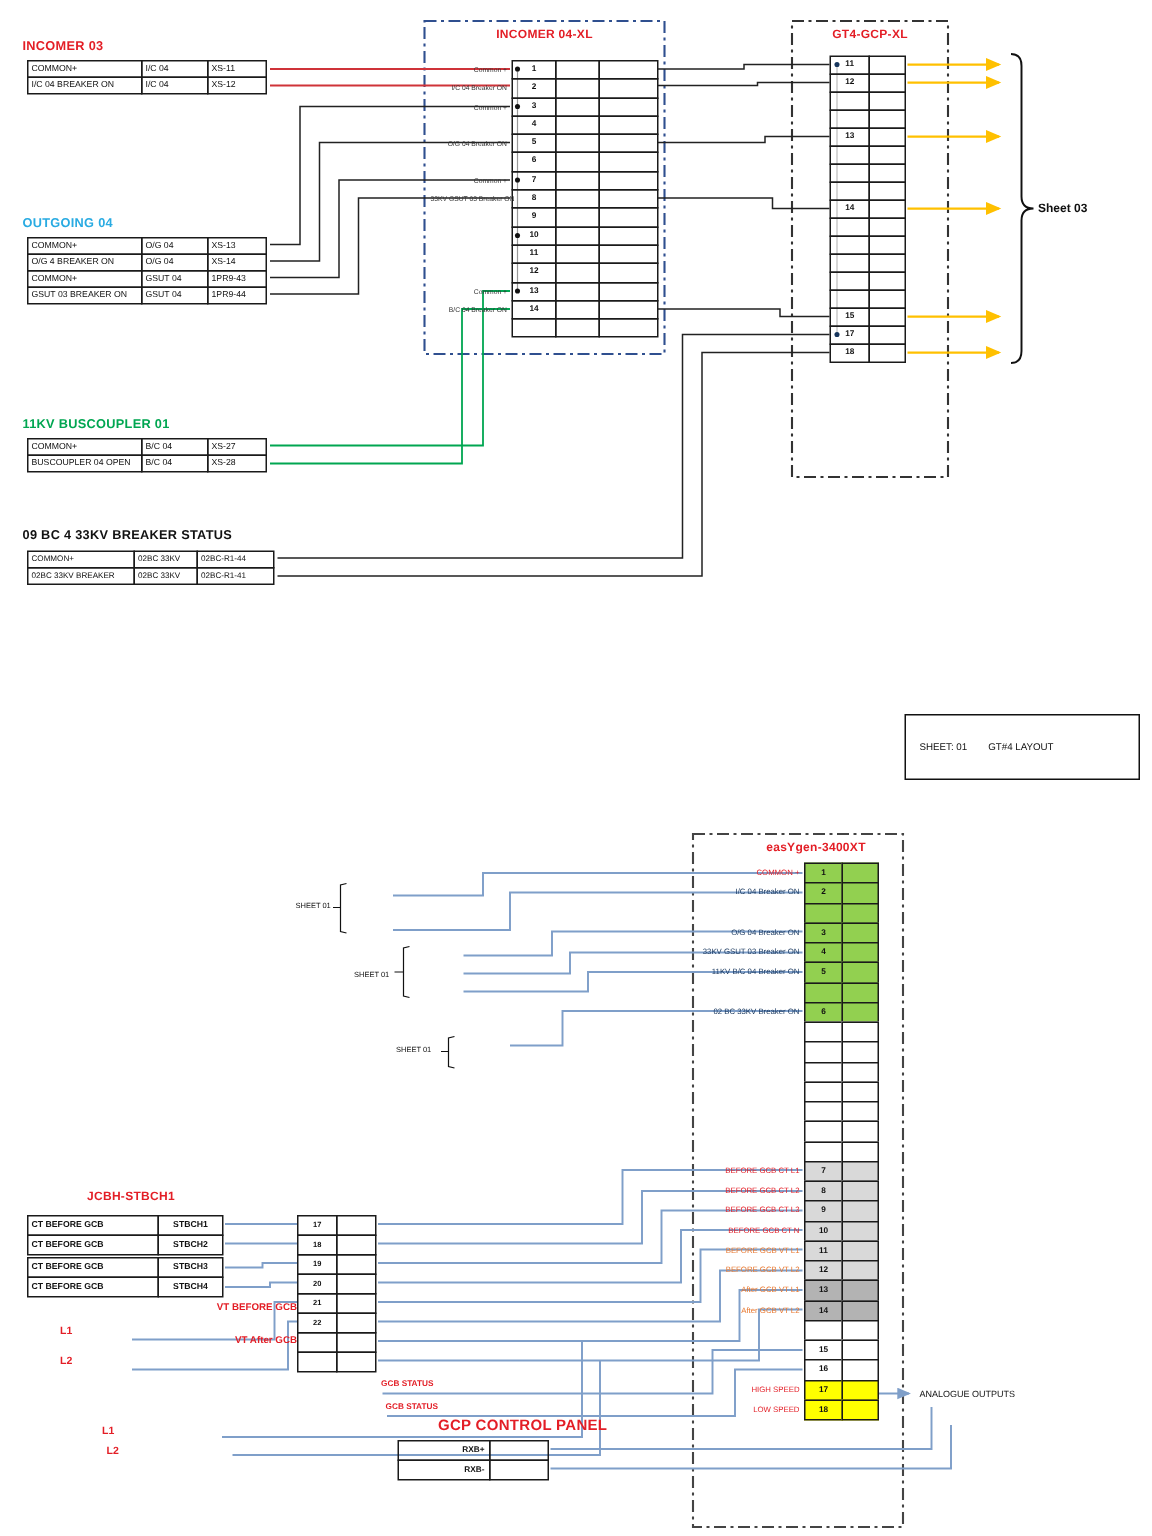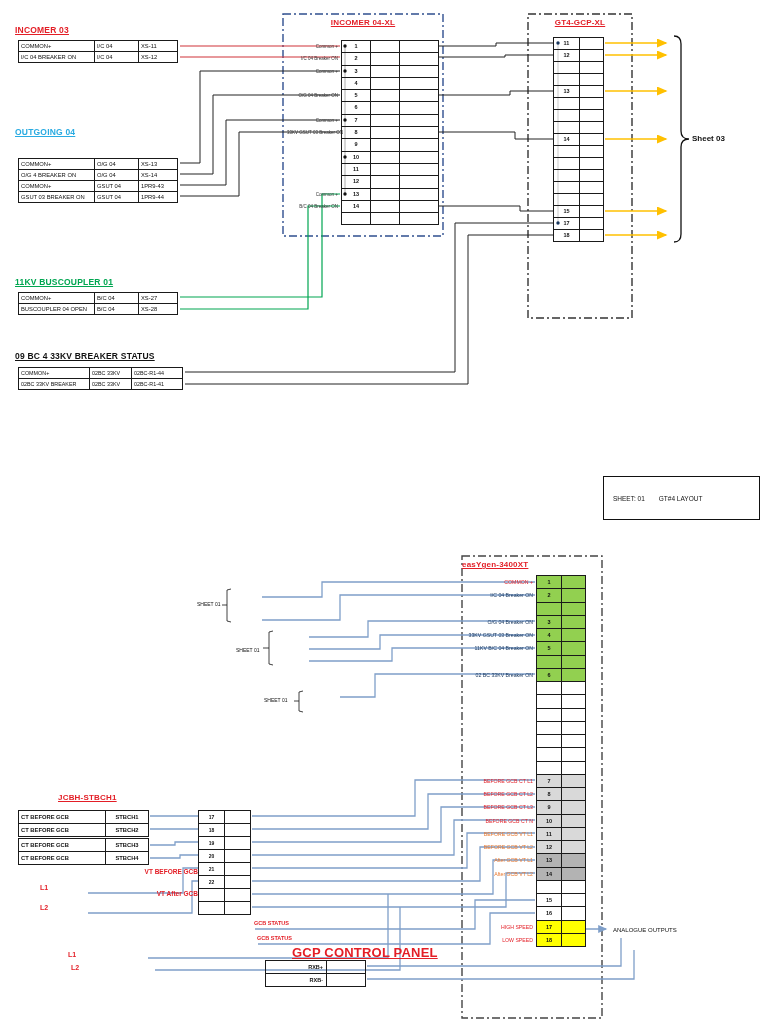--- a/index.html
+++ b/index.html
@@ -1,20 +1,20 @@
 <!DOCTYPE html>
 <html><head>
 <meta charset="utf-8">
 <style>
   html,body{margin:0;padding:0;background:#fff;}
   #canvas{position:relative;width:768px;height:1024px;background:#fff;overflow:hidden;
           font-family:"Liberation Sans", sans-serif;color:#111;}
   #wires{position:absolute;left:0;top:0;z-index:1;}
   .abs{position:absolute;z-index:2;}
-  .ttl{font-weight:bold;font-size:8.5px;letter-spacing:.2px;white-space:nowrap;text-decoration:underline;}
+  .ttl{font-weight:bold;font-size:8.5px;letter-spacing:.2px;white-space:nowrap;}
   .c-red{color:#e31e26}.c-blue{color:#29abe2}.c-green{color:#00a651}.c-black{color:#111}
   .navy{color:#17365d}.orange{color:#e8772e}.red{color:#e31e26}
   .tbl{position:absolute;z-index:2;}
   .trow{display:flex;}
   .trow + .trow{margin-top:-1px;}
   .cell{border:1px solid #1a1a1a;box-sizing:border-box;background:transparent;
         font-size:5.8px;white-space:nowrap;overflow:hidden;}
   .cell + .cell{margin-left:-1px;}
   
   .t3 .cell{height:12px;line-height:10px;padding-left:2px;}
@@ -169,21 +169,21 @@
     <div class="cell c2">I/C 04</div>
     <div class="cell c3">XS-11</div>
   </div>
       <div class="trow">
     <div class="cell c1">I/C 04 BREAKER ON</div>
     <div class="cell c2">I/C 04</div>
     <div class="cell c3">XS-12</div>
   </div>
     </div>
 
-<div class="abs ttl c-blue" style="left:15px;top:127px">OUTGOING  04</div>
+<div class="abs ttl c-blue" style="left:15px;top:143px">OUTGOING  04</div>
 <div class="tbl t3" style="left:18px;top:158px">
 
 <div class="trow">
     <div class="cell c1">COMMON+</div>
     <div class="cell c2">O/G 04</div>
     <div class="cell c3">XS-13</div>
   </div>
       <div class="trow">
     <div class="cell c1">O/G 4 BREAKER ON</div>
     <div class="cell c2">O/G 04</div>
@@ -398,21 +398,21 @@
     <div class="cell ga"></div>
   </div>
     </div>
 <div class="abs" style="left:692px;top:134px;font-weight:bold;font-size:8px">Sheet 03</div>
 
 <div class="abs sheetbox" style="left:603px;top:476px;width:157px;height:44px">
   <span>SHEET: 01</span>
   <span>GT#4 LAYOUT</span>
 </div>
 
-<div class="abs ttl c-red" style="left:462px;top:560px;width:140px;text-align:left;font-size:8px">easYgen-3400XT</div>
+<div class="abs ttl c-red" style="left:474px;top:560px;width:140px;text-align:center;font-size:8px">easYgen-3400XT</div>
 <div class="tbl teg" style="left:463px;top:575px">
 
 <div class="trow">
     <div class="eg-label red">COMMON +</div>
     <div class="cell en green">1</div>
     <div class="cell ec green"></div>
   </div>
       <div class="trow">
     <div class="eg-label navy">I/C 04 Breaker ON</div>
     <div class="cell en green">2</div>
@@ -631,21 +631,21 @@
 
 <div class="abs mini c-red" style="left:110px;top:868px;width:88px;text-align:right;font-size:6.5px">VT BEFORE GCB</div>
 <div class="abs mini c-red" style="left:110px;top:890px;width:88px;text-align:right;font-size:6.5px">VT After GCB</div>
 <div class="abs mini c-red" style="left:40px;top:884px;font-size:7px">L1</div>
 <div class="abs mini c-red" style="left:40px;top:904px;font-size:7px">L2</div>
 <div class="abs mini c-red" style="left:68px;top:951px;font-size:7px">L1</div>
 <div class="abs mini c-red" style="left:71px;top:964px;font-size:7px">L2</div>
 <div class="abs mini c-red" style="left:254px;top:920px">GCB STATUS</div>
 <div class="abs mini c-red" style="left:257px;top:935px">GCB STATUS</div>
 
-<div class="abs ttl c-red" style="left:292px;top:945px;font-size:13px">GCP CONTROL PANEL</div>
+<div class="abs ttl c-red" style="left:292px;top:945px;font-size:10px">GCP CONTROL PANEL</div>
 <div class="tbl tgp" style="left:265px;top:960px">
 
 <div class="trow">
     <div class="cell p1">RXB+</div>
     <div class="cell p2"></div>
   </div>
       <div class="trow">
     <div class="cell p1">RXB-</div>
     <div class="cell p2"></div>
   </div>

